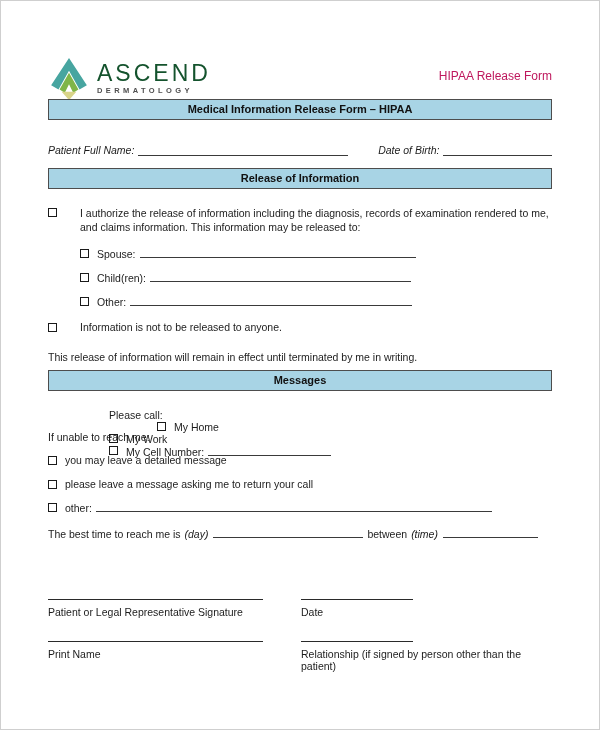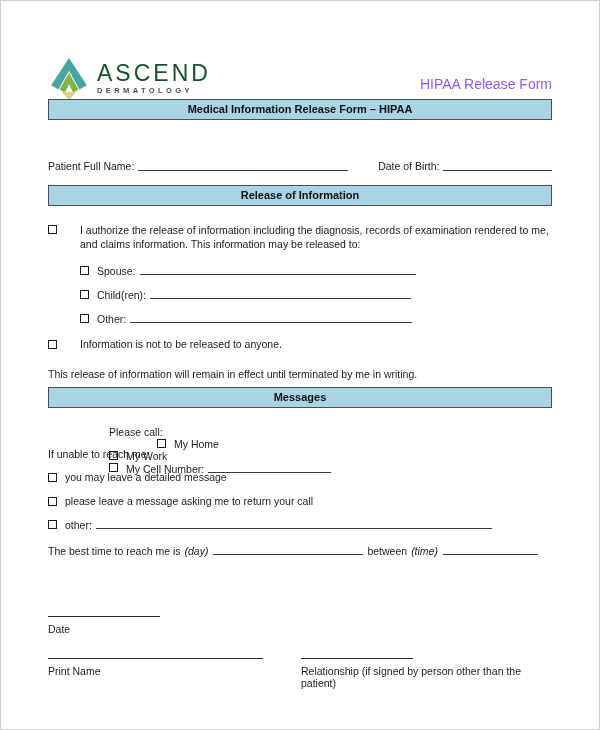--- a/index.html
+++ b/index.html
@@ -13,38 +13,38 @@
     overflow: hidden;
   }
   .content { padding: 0 47px; }
 
   
   .header { display:flex; justify-content:space-between; align-items:flex-end; padding-top:54px; height:98px; }
   .logo { display:flex; align-items:center; gap:7px; }
   .logo-icon { width:42px; height:42px; }
   .logo-text .logo-name { font-size:23px; letter-spacing:3px; color:#14532d; font-weight:400; line-height:22px; }
   .logo-text .logo-sub { font-size:7.5px; letter-spacing:3.4px; color:#4f4f4f; font-weight:bold; margin-top:2px; }
-  .doc-label { font-size:14px; color:#8b5cf6; padding-bottom:7px; }
+  .doc-label { font-size:12px; color:#be185d; padding-bottom:16px; }
 
   
   .bar {
     height:21px; line-height:19px;
     background:#a8d4e5; border:1px solid #4d4d4d;
     text-align:center; font-weight:bold; font-size:11px; color:#111;
   }
   .bar1 { margin-top:0; }
   .bar2 { margin-top:12px; }
   .bar3 { margin-top:5px; }
 
   
   .t { font-size:10.5px; }
   .blank { display:inline-block; border-bottom:1px solid #3a3a3a; height:11px; vertical-align:baseline; }
 
   
-  .patient-row { margin-top:38px; display:flex; align-items:center; height:15px; }
+  .patient-row { margin-top:21px; display:flex; align-items:flex-end; height:15px;font-style:italic; }
   .patient-row .lbl { white-space:nowrap; }
   .blank-name { width:228px; margin-left:4px; }
   .dob-lbl { margin-left:30px; }
   .blank-dob { width:118px; margin-left:4px; }
 
   
   .cb { display:inline-block; width:9px; height:9px; border:1px solid #1a1a1a; background:#fff; flex:none; }
 
   .authorize-row { margin-top:17px; display:flex; }
   .authorize-row .cb { margin-top:2px; }
@@ -200,20 +200,24 @@
     <div class="best-row t">
       <span>The best time to reach me is</span>
       <i class="gap">(day)</i>
       <span class="blank blank-day"></span>
       <span class="gap">between</span>
       <i class="gap">(time)</i>
       <span class="blank blank-time"></span>
     </div>
 
     <div class="sig-grid">
+      <div class="sig-col1">
+        <div class="sig-line sl-sig"></div>
+        <div class="sig-lbl">Patient or Legal Representative Signature</div>
+      </div>
       <div class="sig-col2">
         <div class="sig-line sl-date"></div>
         <div class="sig-lbl">Date</div>
       </div>
     </div>
 
     <div class="sig-grid sig-row2">
       <div class="sig-col1">
         <div class="sig-line sl-print"></div>
         <div class="sig-lbl">Print Name</div>

